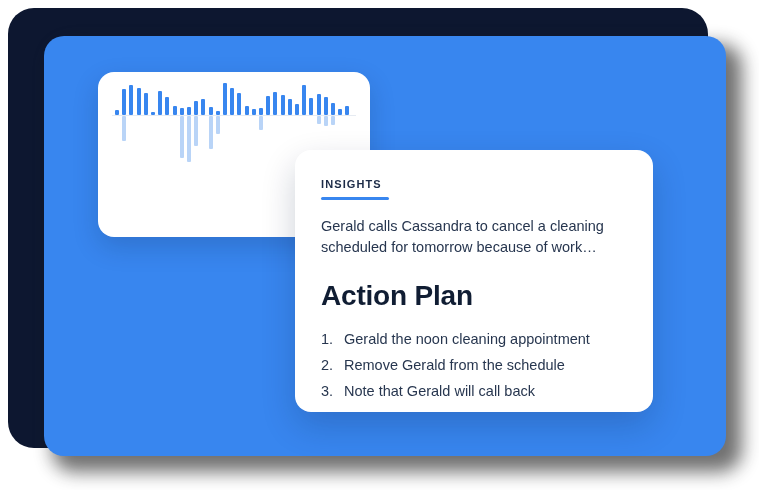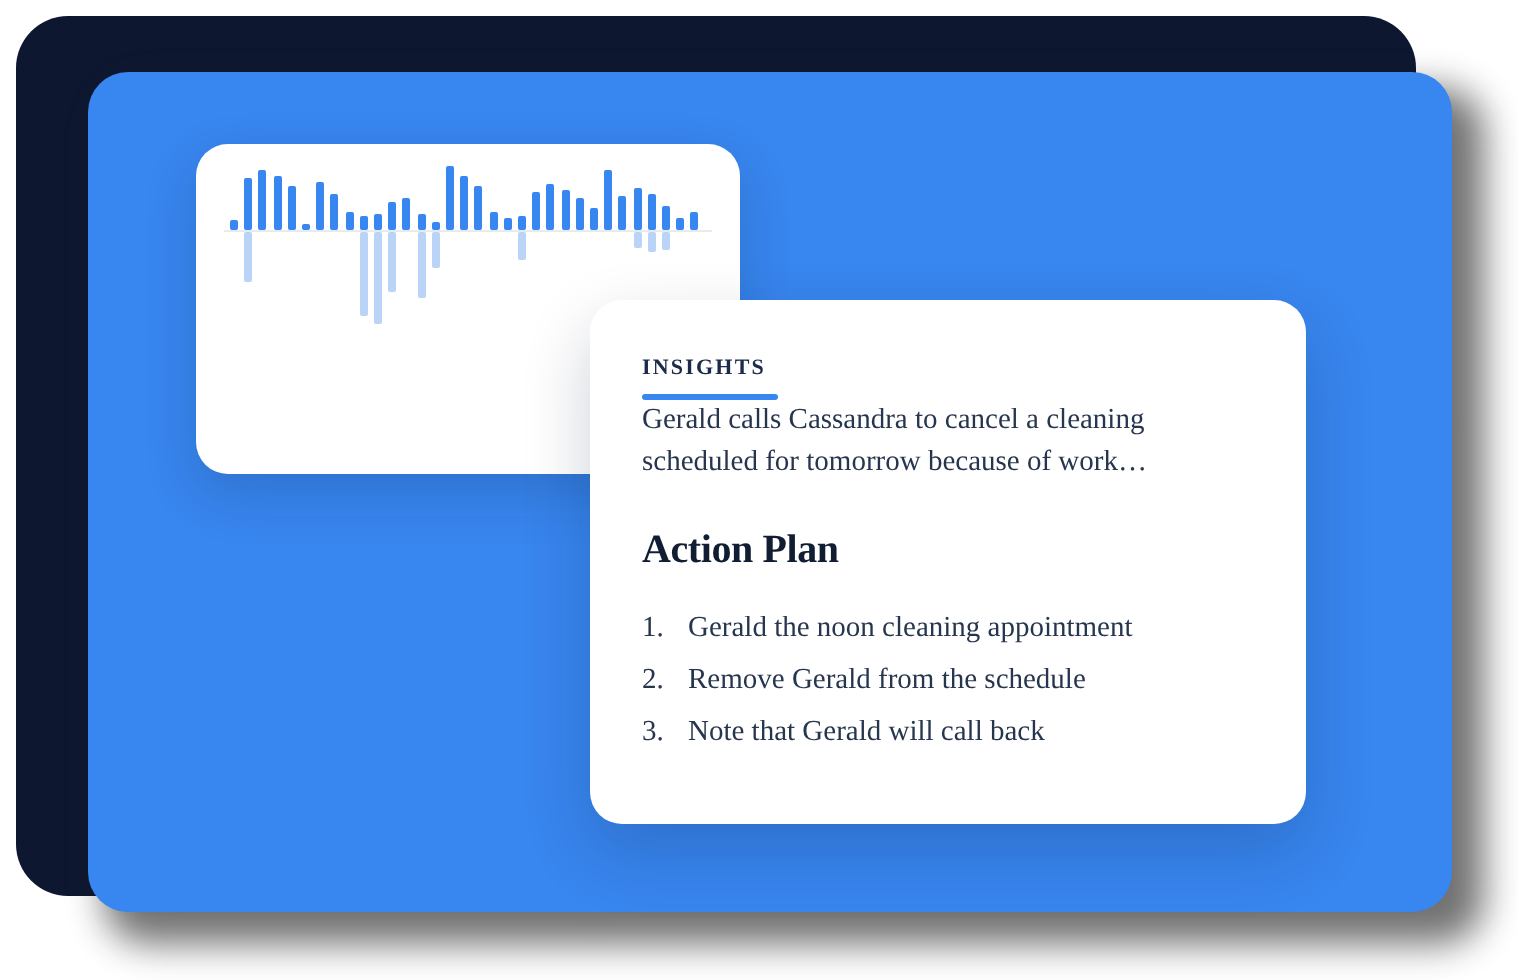--- a/index.html
+++ b/index.html
@@ -79,35 +79,35 @@
     display:flex;align-items:center;justify-content:center;background:#fff;
   }
 
   
   .insights-card{
     position:absolute;left:295px;top:150px;width:358px;height:262px;
     background:#ffffff;border-radius:16px;
     box-shadow:0 14px 34px rgba(10,25,60,.20);
     padding:0;
   }
-  .ins-inner{padding:24px 32px 0 26px;font-family:Liberation Serif, serif;}
+  .ins-inner{padding:24px 32px 0 26px;}
   .ins-kicker{
     font-size:11px;font-weight:bold;letter-spacing:1.1px;color:#1c2b47;
     display:inline-block;padding-bottom:6px;
   }
   .ins-underline{
     width:68px;height:3px;background:#3886ef;border-radius:2px;margin-top:1px;
   }
   .ins-summary{
-    font-size:14.5px;line-height:21px;color:#27364f;
+    margin-top:16px;font-size:14.5px;line-height:21px;color:#27364f;
   }
   .plan-row{
     display:flex;align-items:center;gap:12px;margin-top:22px;
   }
-  .plan-title{font-size:20px;font-weight:bold;color:#101d33;letter-spacing:-.2px;}
+  .plan-title{font-size:28px;font-weight:bold;color:#101d33;letter-spacing:-.2px;}
   .alpha-badge{
     background:#a6e7d2;color:#10263a;font-size:12px;font-weight:bold;
     letter-spacing:1.2px;padding:6px 12px;border-radius:7px;
   }
   .plan-list{
     margin:14px 0 0 0;padding:0;list-style:none;
   }
   .plan-list li{
     font-size:14.5px;color:#27364f;line-height:26px;
     display:flex;gap:9px;

